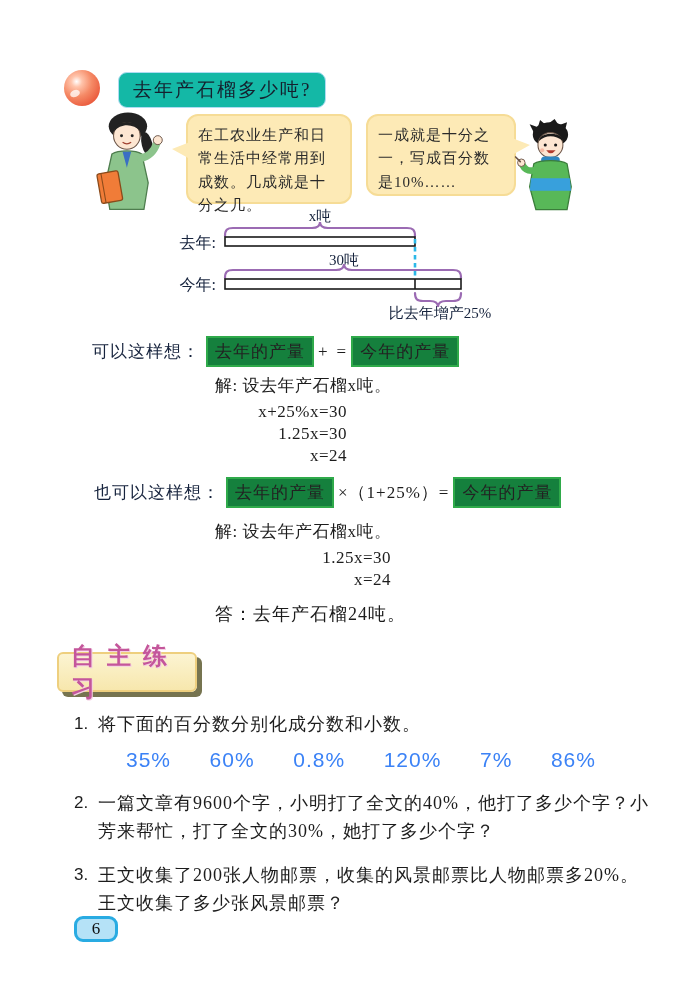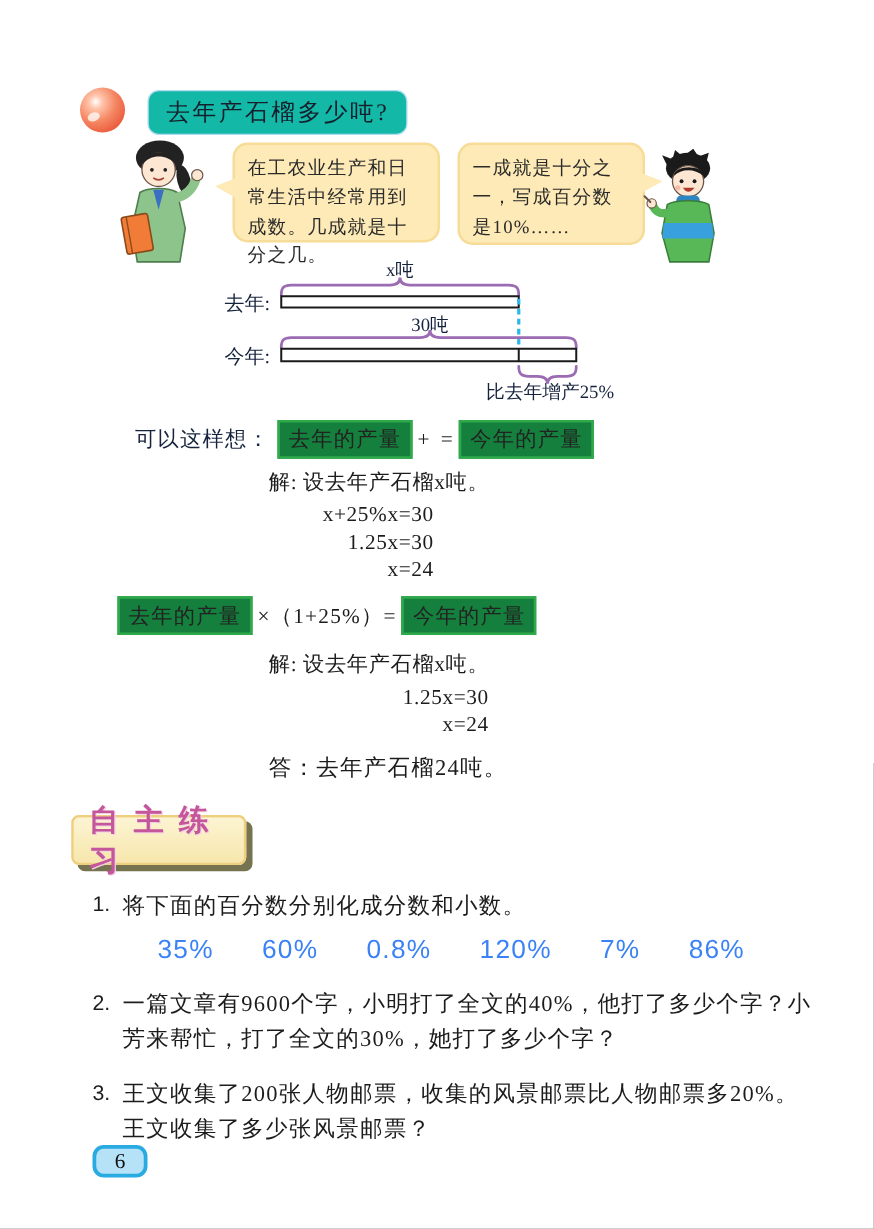--- a/index.html
+++ b/index.html
@@ -21,37 +21,37 @@
     display:flex;align-items:center;justify-content:center;
     font-size:19px;letter-spacing:2px;color:#15202e;padding:0 14px;box-sizing:border-box;
   }
   
   .bubble{
     position:absolute;background:#fdeab6;border:2px solid #f6dc96;border-radius:12px;
     font-size:15px;line-height:1.55;color:#2a2a2a;padding:8px 10px;box-sizing:border-box;
     letter-spacing:1px;
   }
   .bubble .tail{position:absolute;width:0;height:0;}
-  #bubble-teacher{left:186px;top:114px;width:166px;height:80px;}
+  #bubble-teacher{left:186px;top:114px;width:166px;height:90px;}
   #bubble-teacher .tail{
     left:-16px;top:26px;border-top:7px solid transparent;border-bottom:10px solid transparent;
     border-right:18px solid #fdeab6;
   }
   #bubble-boy{left:366px;top:114px;width:150px;height:82px;}
   #bubble-boy .tail{
     right:-16px;top:22px;border-top:7px solid transparent;border-bottom:10px solid transparent;
     border-left:18px solid #fdeab6;
   }
   .char{position:absolute;}
   
   #diagram{position:absolute;left:148px;top:206px;}
   #diagram text{font-family:"Liberation Serif","DejaVu Serif",serif;fill:#16233d;}
   
   .think-row{position:absolute;display:flex;align-items:center;font-size:17px;letter-spacing:1px;}
-  #think1{left:108px;top:336px;}
+  #think1{left:92px;top:336px;}
   #think2{left:94px;top:477px;}
   .think-lead{color:#16233d;margin-right:6px;white-space:nowrap;}
   .gbox{
     border:2px solid #2faa4a;background:#15803d;color:#222;
     padding:2px 7px;white-space:nowrap;letter-spacing:1px;
   }
   .op{margin:0 4px;white-space:nowrap;}
   
   .solution{position:absolute;font-size:17px;color:#1c1c1c;letter-spacing:.5px;}
   #sol1{left:215px;top:374px;}
@@ -182,20 +182,21 @@
   <div class="solution" id="sol1">
     <div>解: 设去年产石榴x吨。</div>
     <div class="eq-block">
       <div>x+25%x=30</div>
       <div>1.25x=30</div>
       <div>x=24</div>
     </div>
   </div>
 
   <div class="think-row" id="think2">
+    <span class="think-lead">也可以这样想：</span>
     <span class="gbox">去年的产量</span>
     <span class="op">×（1+25%）=</span>
     <span class="gbox">今年的产量</span>
   </div>
 
   <div class="solution" id="sol2">
     <div>解: 设去年产石榴x吨。</div>
     <div class="eq-block">
       <div>1.25x=30</div>
       <div>x=24</div>

